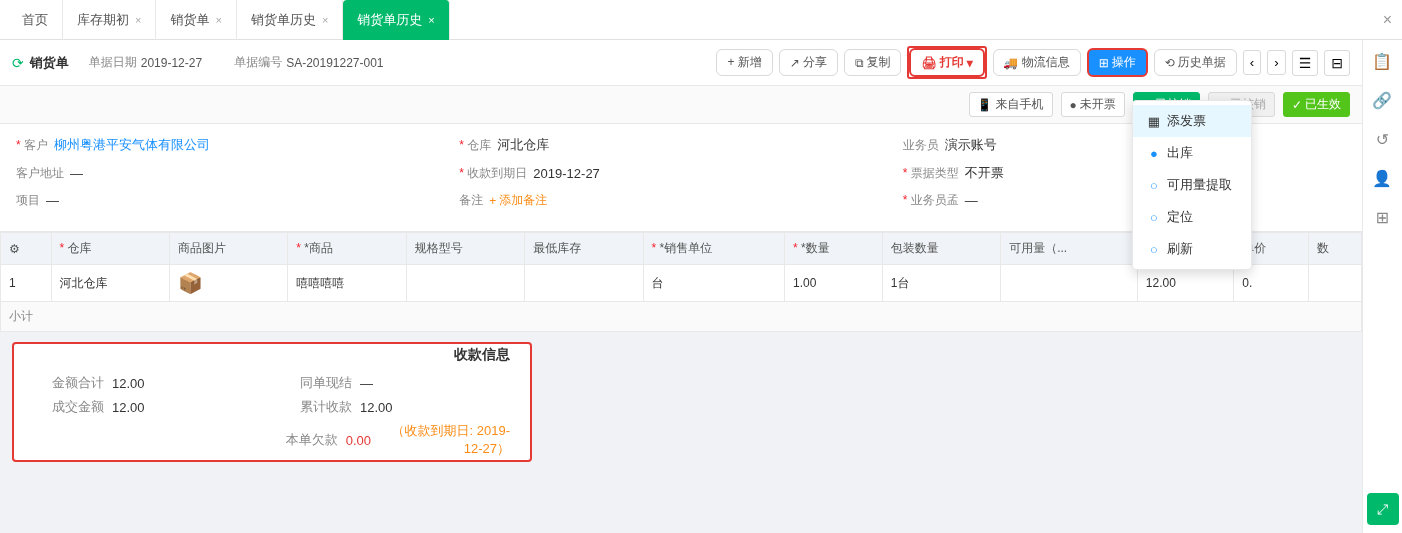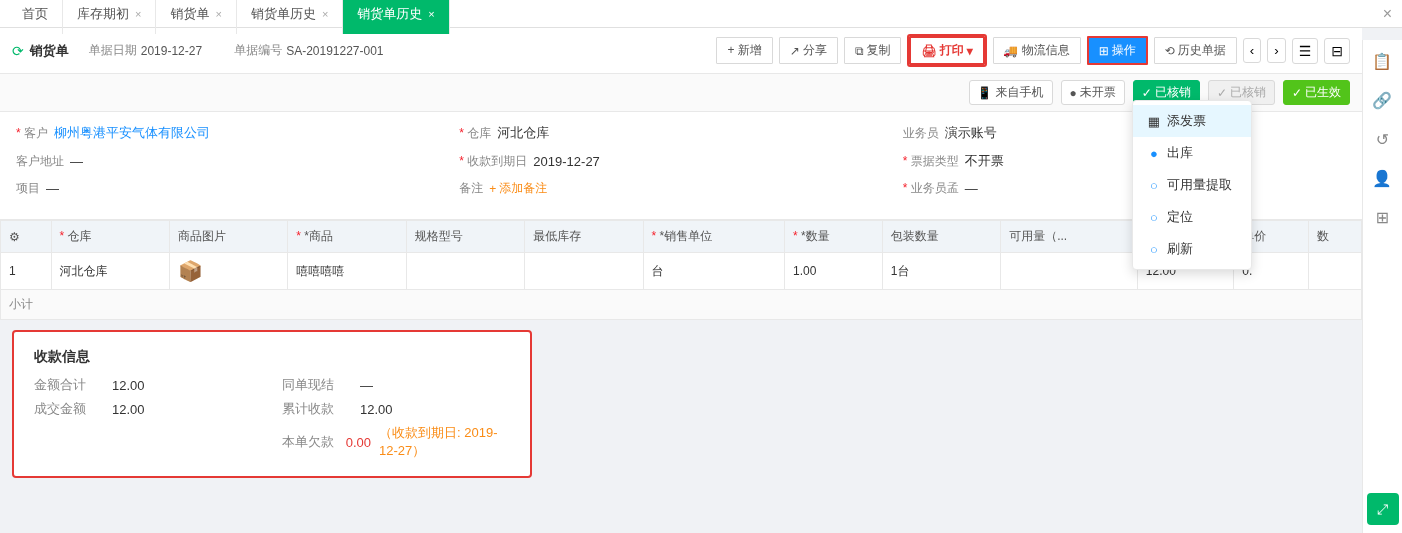--- a/index.html
+++ b/index.html
@@ -1,21 +1,21 @@
 <!DOCTYPE html>
 <html><head>
   <meta charset="utf-8">
   <style>
     * { box-sizing: border-box; margin: 0; padding: 0; }
     body { font-family: "Microsoft YaHei", "PingFang SC", Arial, sans-serif; font-size: 13px; background: #f0f2f5; color: #333; overflow: hidden; }
 
     
     .tab-bar {
       display: flex; align-items: center; background: #fff; border-bottom: 1px solid #e0e0e0;
-      height: 28px; padding: 0 8px; position: relative;
+      height: 40px; padding: 0 8px; position: relative;
     }
     .tab-item {
       display: flex; align-items: center; padding: 0 14px; height: 40px; cursor: pointer;
       font-size: 13px; color: #555; border-right: 1px solid #e8e8e8; position: relative;
     }
     .tab-item .close-icon { margin-left: 6px; color: #aaa; font-size: 11px; }
     .tab-item.active-green {
       background: #00b96b; color: #fff; border-radius: 4px 4px 0 0;
     }
     .tab-item.active-green .close-icon { color: #fff; }
@@ -28,21 +28,21 @@
     }
     .doc-title { display: flex; align-items: center; gap: 6px; margin-right: 16px; }
     .doc-title .icon-doc { color: #00b96b; font-size: 14px; }
     .doc-title .label { font-weight: bold; color: #333; }
     .meta-info { display: flex; align-items: center; gap: 32px; flex: 1; }
     .meta-item { display: flex; align-items: center; gap: 4px; font-size: 12px; color: #555; }
     .meta-label { color: #888; }
     .toolbar-actions { display: flex; align-items: center; gap: 6px; margin-left: auto; }
     .btn-toolbar {
       display: flex; align-items: center; gap: 3px; padding: 4px 10px;
-      border: 1px solid #d9d9d9; background: #fff; border-radius: 1px; cursor: pointer;
+      border: 1px solid #d9d9d9; background: #fff; border-radius: 6px; cursor: pointer;
       font-size: 12px; color: #555; white-space: nowrap;
     }
     .btn-print {
       background: #fff; border: 2px solid #e53935; color: #e53935; font-weight: bold;
     }
     .btn-nav { padding: 4px 6px; border: 1px solid #d9d9d9; background: #fff; cursor: pointer; border-radius: 3px; }
     .btn-layout { padding: 4px 6px; border: 1px solid #d9d9d9; background: #fff; cursor: pointer; border-radius: 3px; font-size: 14px; }
 
     
     .toolbar2 {
@@ -77,21 +77,21 @@
     thead tr { background: #f0f4f8; }
     th { padding: 7px 8px; border: 1px solid #e8e8e8; color: #555; font-weight: normal; white-space: nowrap; text-align: left; }
     th.required::before { content: "* "; color: #f5222d; }
     td { padding: 6px 8px; border: 1px solid #e8e8e8; white-space: nowrap; }
     tr:nth-child(even) td { background: #fafafa; }
     .subtotal td { background: #f5f5f5; color: #888; }
 
     
     .payment-box {
       margin: 10px 12px; border: 2px solid #e53935; border-radius: 4px;
-      background: #fff; padding: 16px 20px; max-width: 520px;
+      background: #fff; padding: 2px 20px; max-width: 520px; text-align: right;
     }
     .payment-title { font-weight: bold; font-size: 14px; margin-bottom: 10px; }
     .payment-grid { display: grid; grid-template-columns: 1fr 1fr; gap: 6px 20px; }
     .payment-row { display: flex; align-items: center; gap: 8px; font-size: 13px; }
     .payment-row .p-label { color: #888; width: 70px; }
     .payment-row .p-value { color: #333; }
     .payment-row .p-value.red { color: #e53935; }
     .payment-row .p-value.orange { color: #fa8c16; }
 
     

